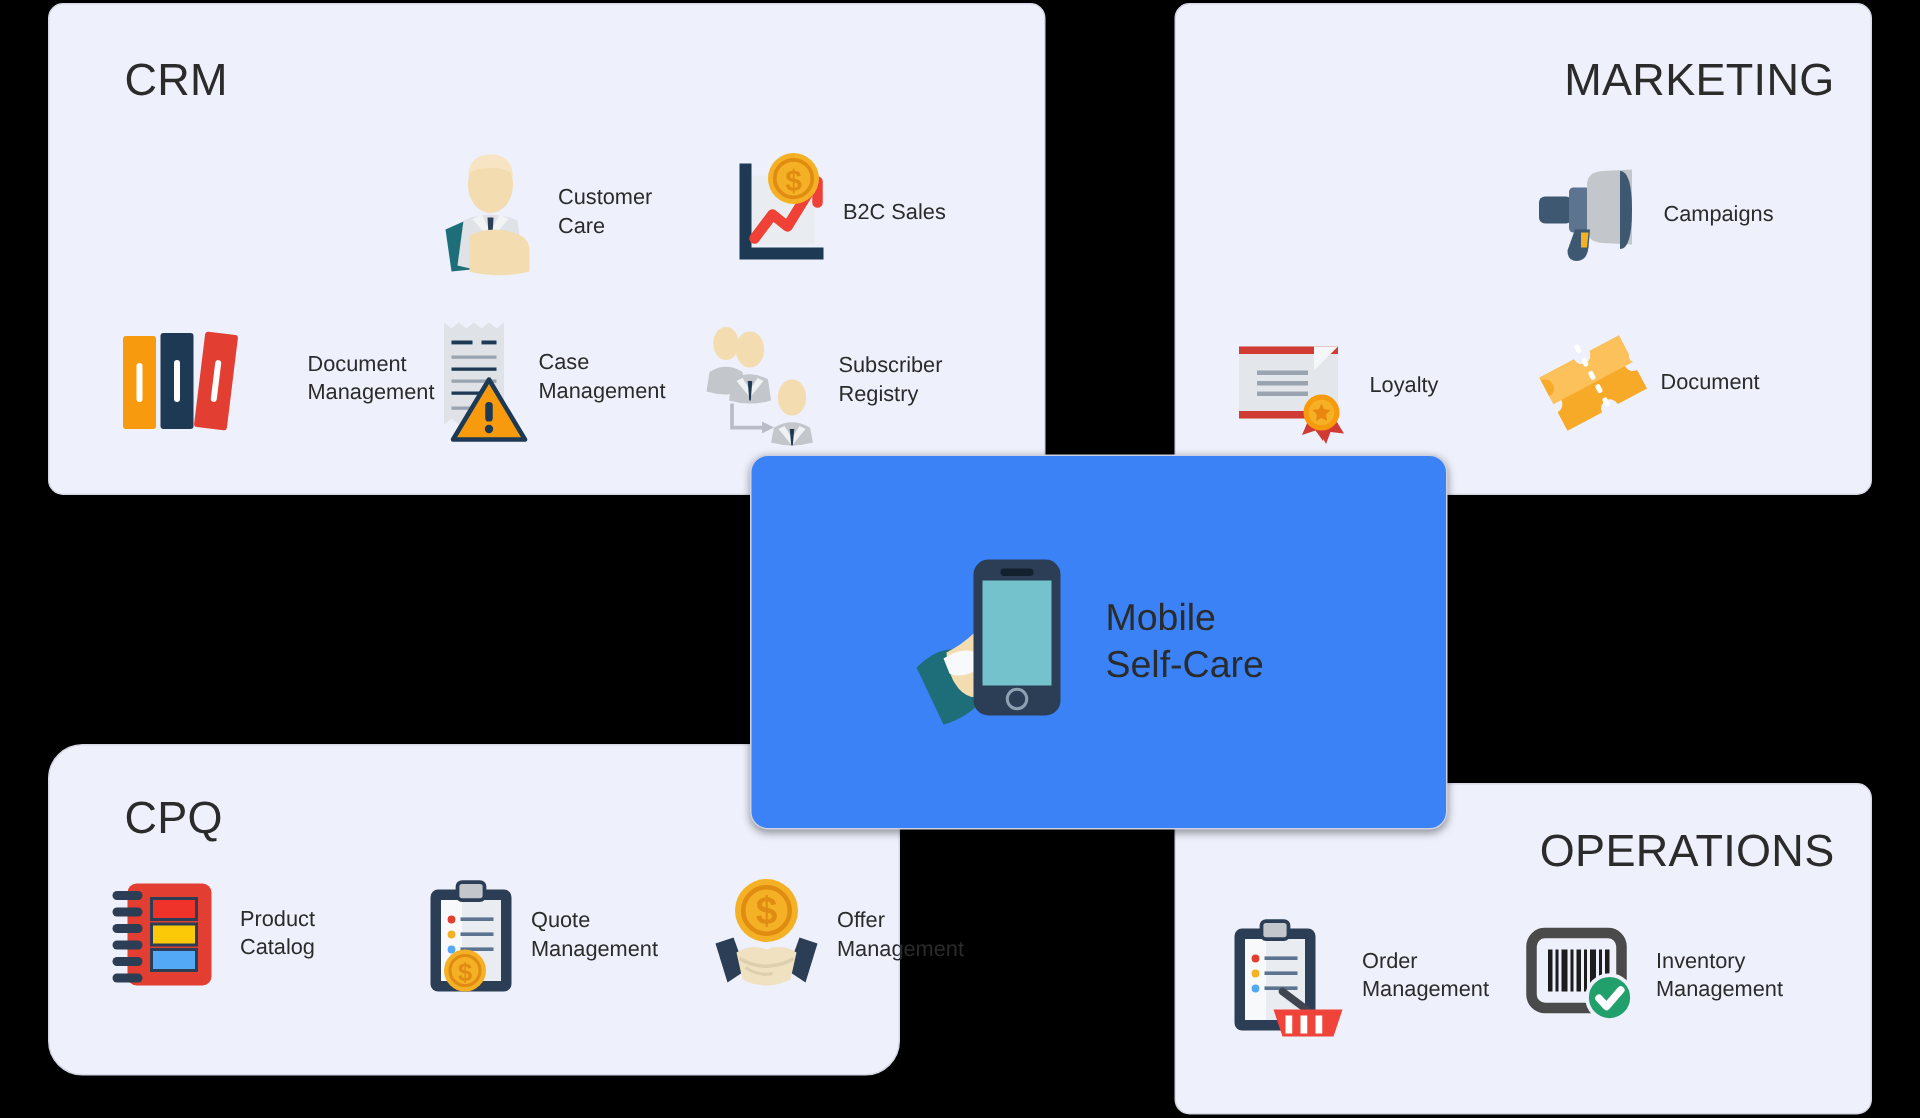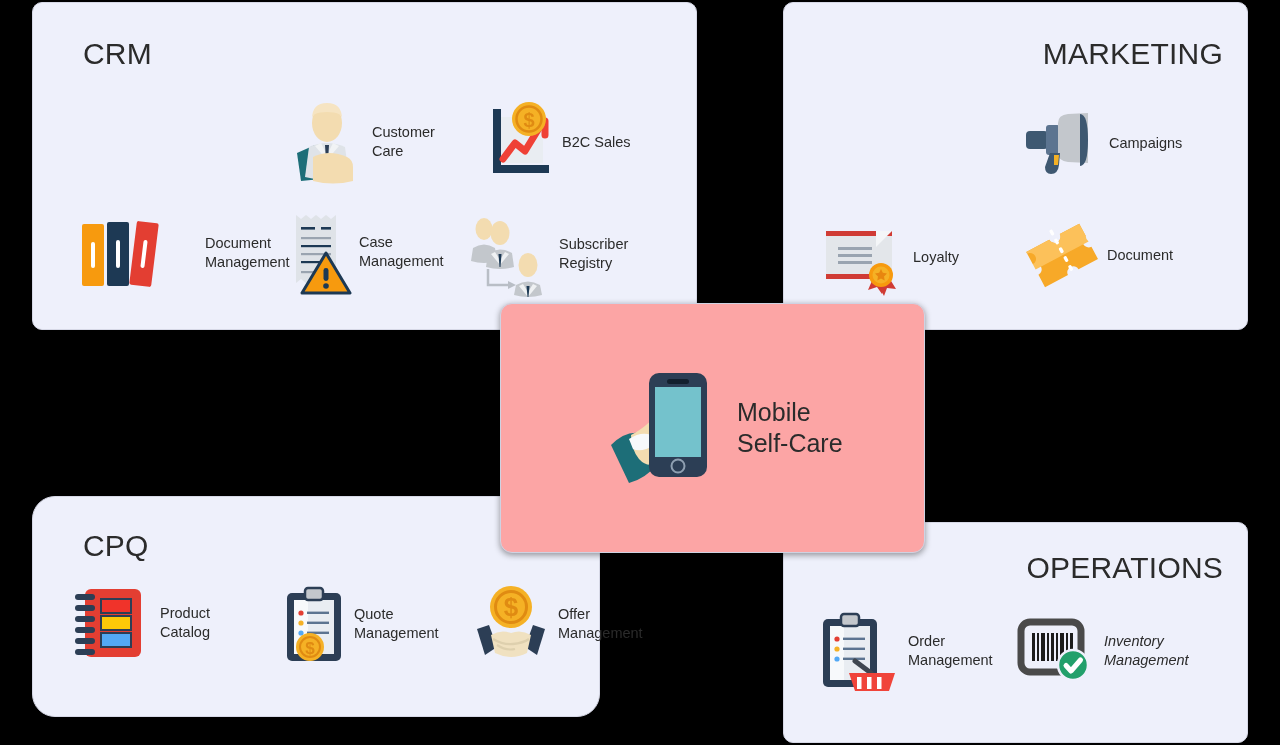--- a/index.html
+++ b/index.html
@@ -40,22 +40,22 @@
   }
   .title-left  { left: 50px; top: 34px; }
   .title-right { right: 24px; top: 34px; }
   .panel-cpq .title-left { top: 32px; }
   .panel-operations .title-right { top: 28px; }
 
   
   .center-card {
     position: absolute;
     left: 500px; top: 303px;
-    width: 425px; height: 250px;
-    background: #fca5a5;
+    width: 465px; height: 250px;
+    background: #3b82f6;
     border: 1px solid #cfd2e2;
     border-radius: 12px;
     box-shadow: 0 2px 6px rgba(0,0,0,0.4);
     display: flex;
     align-items: center;
     z-index: 5;
   }
   .center-inner {
     display: flex;
     align-items: center;
@@ -338,21 +338,21 @@
             <rect x="38" y="66" width="4.5" height="12"></rect>
             <rect x="48" y="66" width="4.5" height="12"></rect>
             <rect x="58" y="66" width="4.5" height="12"></rect>
           </g>
         </svg>
       </span>
       <span class="lbl">Order
 Management</span>
     </div>
 
-    <div class="feature" style="left:235px; top:95px;font-style:italic;">
+    <div class="feature" style="left:235px; top:95px;">
       <span class="ico">
         <svg width="76" height="66" viewBox="0 0 76 66">
           <rect x="2" y="4" width="60" height="50" rx="9" fill="none" stroke="#4a4a4a" stroke-width="7"></rect>
           <g fill="#1c1c1c">
             <rect x="13" y="15" width="3" height="28"></rect>
             <rect x="18" y="15" width="2" height="28"></rect>
             <rect x="22" y="15" width="4" height="28"></rect>
             <rect x="28" y="15" width="2" height="28"></rect>
             <rect x="32" y="15" width="3" height="28"></rect>
             <rect x="37" y="15" width="2" height="28"></rect>

